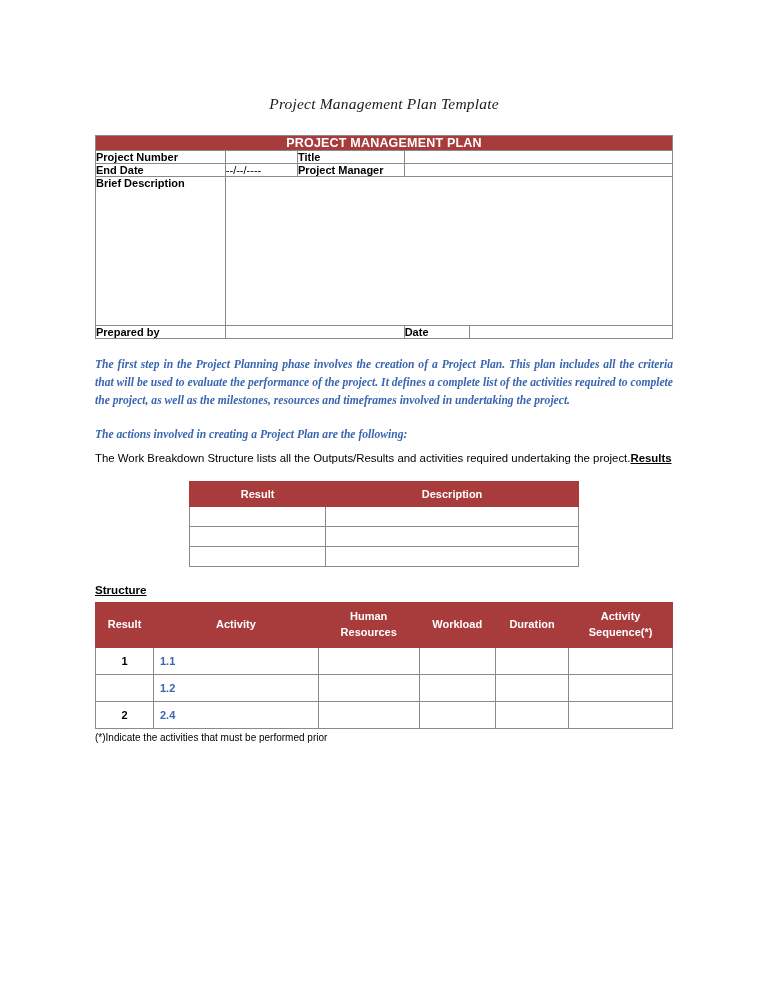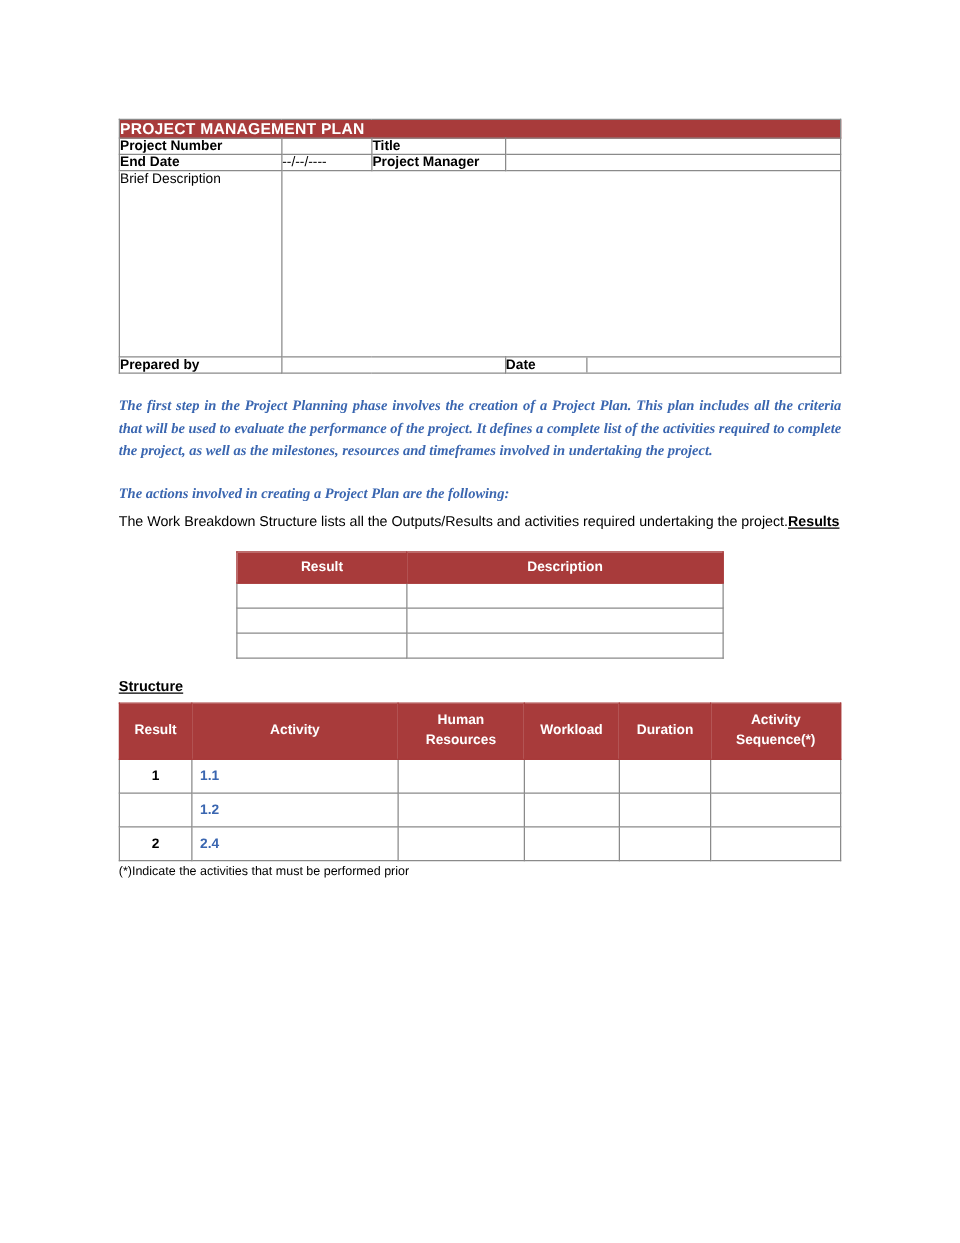--- a/index.html
+++ b/index.html
@@ -42,20 +42,21 @@
   table.tbl td, table.tbl th {
     border: 1px solid #8a8a8a;
     padding: 0;
     vertical-align: top;
   }
   .banner {
     background: #a83b3b;
     color: #ffffff;
     font-weight: bold;
     font-size: 12.5px;
+    text-align: center;
     letter-spacing: 0.2px;
     padding: 7px 0 7px 0;
     border: 1px solid #a83b3b;
   }
   .cell-label {
     font-weight: bold;
     font-size: 11px;
     padding: 7px 0 7px 8px;
     white-space: nowrap;
   }
@@ -63,21 +64,21 @@
     font-size: 11px;
     padding: 7px 0 7px 8px;
   }
   .cell-blank {
     padding: 7px 8px;
   }
   .desc-cell {
     height: 148px;
   }
   .desc-label {
-    font-weight: normal;
+    font-weight: bold;
     font-size: 11px;
     padding: 7px 0 0 8px;
   }
 
   
   .para-blue {
     color: #3a66b0;
     font-family: "Liberation Serif", serif;
     font-style: italic;
     font-weight: bold;
@@ -169,20 +170,21 @@
   .footnote {
     font-size: 10px;
     margin: 3px 0 0 0;
   }
 </style>
 </head>
 <body>
 
 <div class="page">
 
+  <div class="doc-title">Project Management Plan Template</div>
 
   <table class="tbl">
     <colgroup>
       <col style="width:22.5%">
       <col style="width:12.5%">
       <col style="width:18.5%">
       <col style="width:46.5%">
     </colgroup>
     <tbody>
       <tr>

